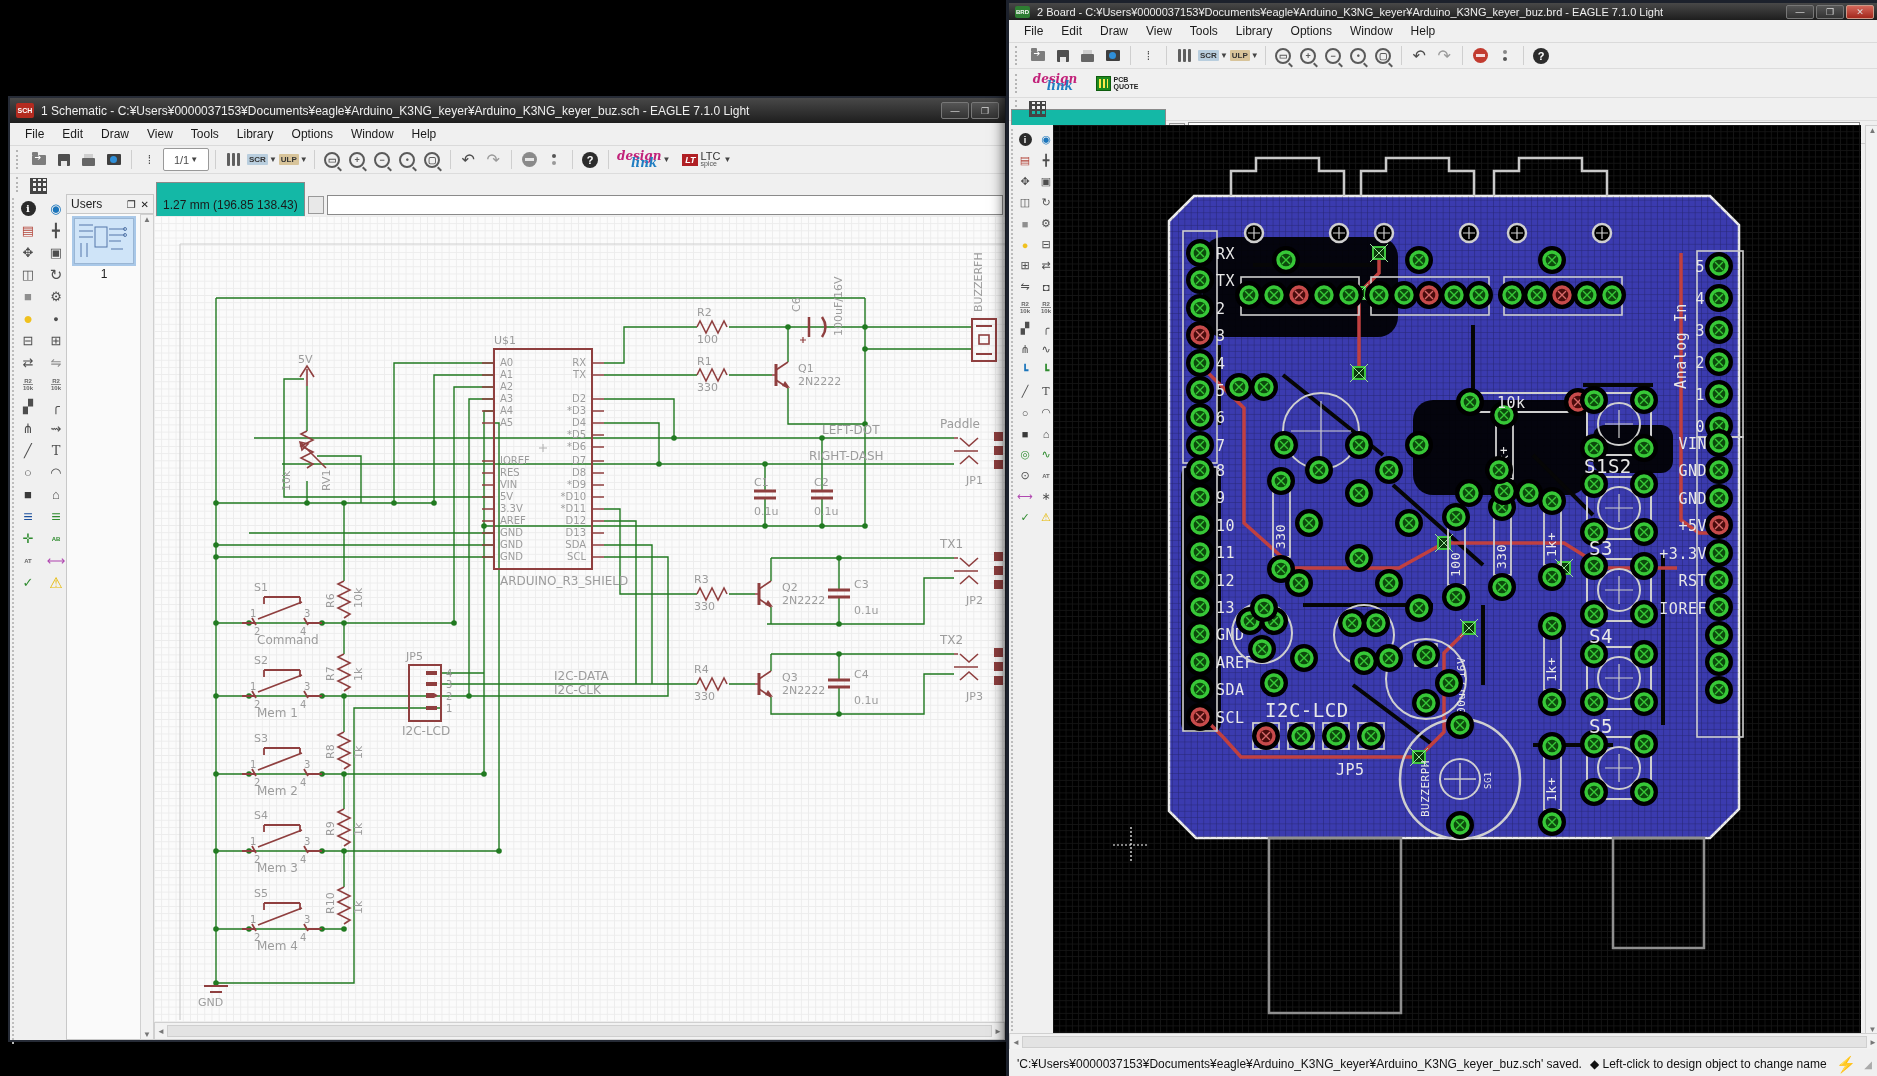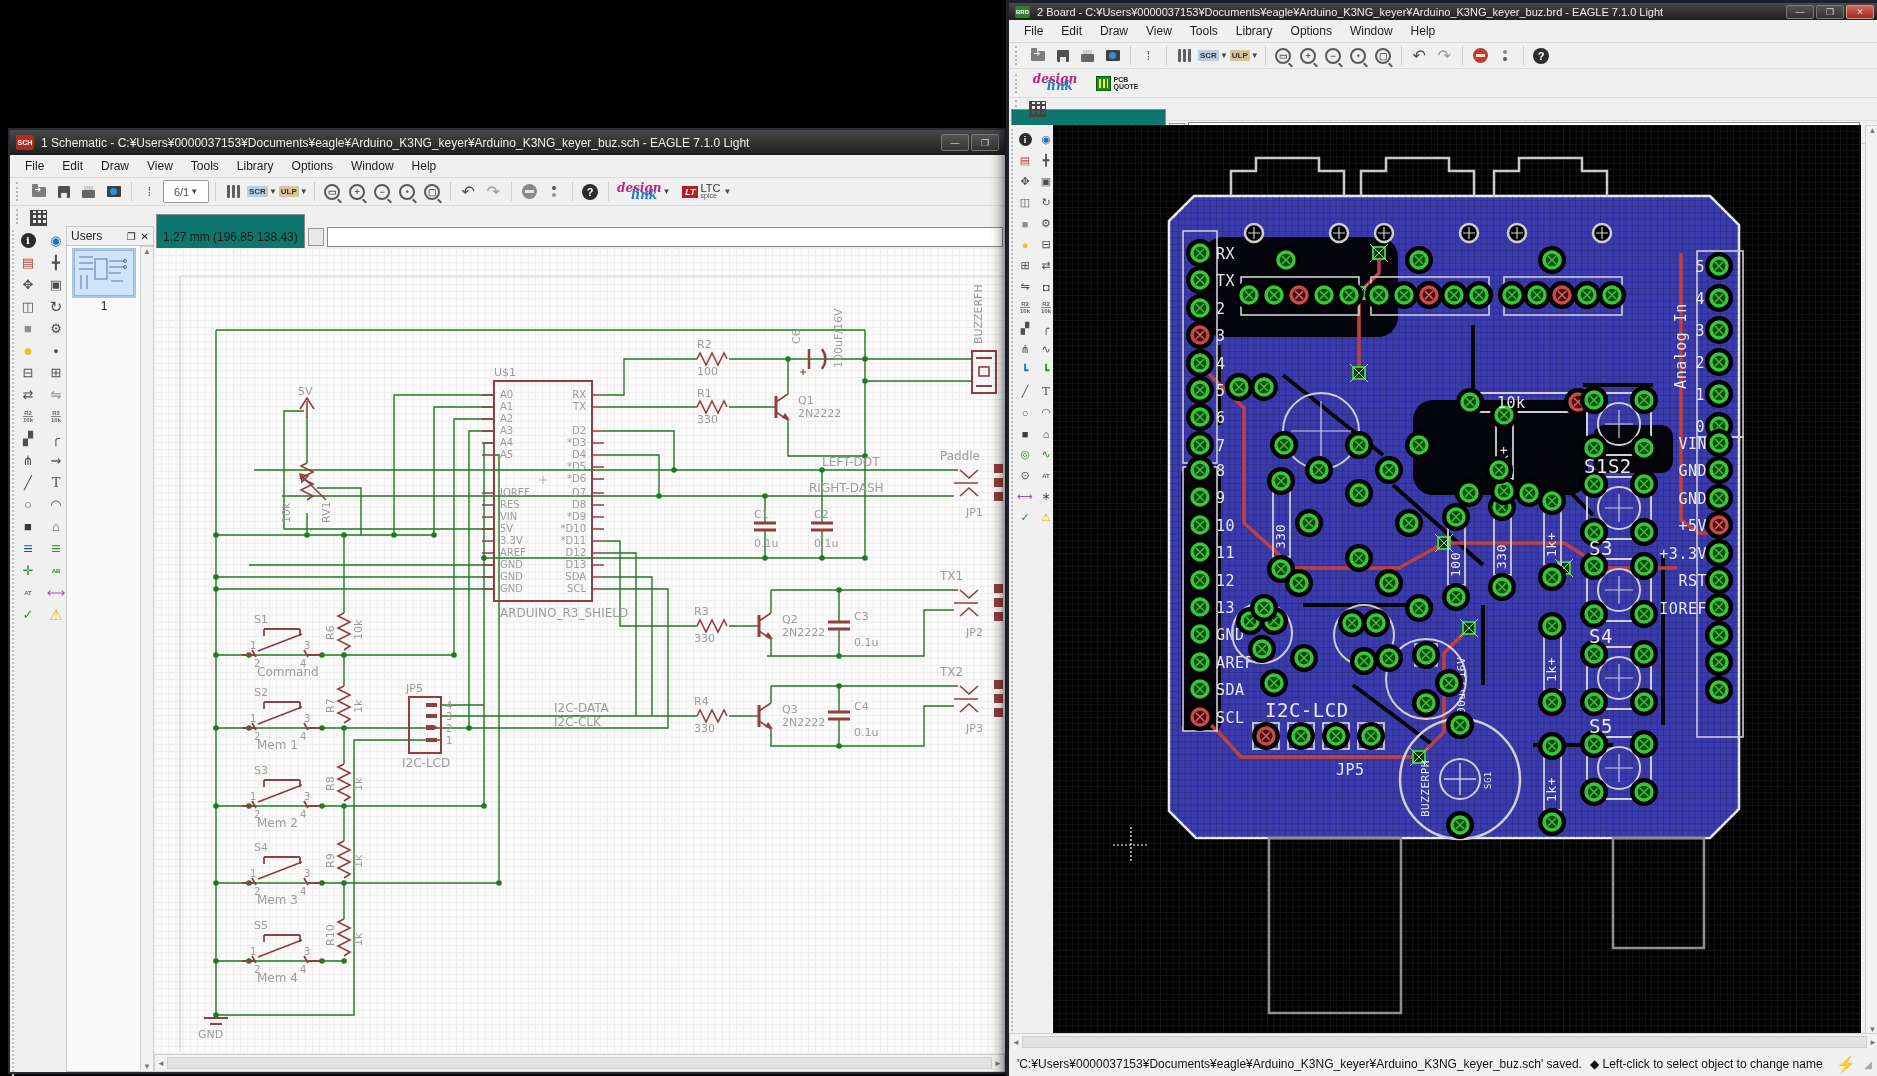--- a/index.html
+++ b/index.html
@@ -55,21 +55,21 @@
   .gridic{width:15px;height:14px;background:
     repeating-linear-gradient(0deg,#444 0 2px,transparent 2px 5px),
     repeating-linear-gradient(90deg,#444 0 2px,transparent 2px 5px);border:1px solid #444}
   .palette{display:grid;grid-template-columns:23px 23px;gap:3px 5px;padding:5px 3px 5px 7px;align-content:start;
     background:#f0f0f0;position:relative}
   .palette:before{content:"";position:absolute;left:2px;top:4px;bottom:auto;height:100%;border-left:2px dotted #bdbdbd}
   .pic{width:22px;height:19px;display:flex;align-items:center;justify-content:center;font-size:13px;color:#4e4e4e}
   .pic.sm{font-size:11px}
   .micro{font-size:6px;line-height:6px;color:#666;text-align:center;font-weight:bold}
   .micro b{display:block;border-top:1px solid #888}
-  .coordbox{background:#0f766e;border:1px solid #8a8a8a;font-size:12px;color:#1a1a1a;padding:15px 6px;white-space:nowrap}
+  .coordbox{background:#14b8a6;border:1px solid #8a8a8a;font-size:12px;color:#1a1a1a;padding:15px 6px;white-space:nowrap}
   .cmdline{background:#fff;border:1px solid #8a8a8a;flex:1;height:18px;display:flex;align-items:center;padding:0 4px}
   .caret{width:1px;height:12px;background:#000}
   .sheetshdr{display:flex;align-items:center;font-size:12px;color:#222;padding:2px 4px;border:1px solid #c8c8c8;background:#f0f0f0}
   .thumb{width:58px;height:44px;background:#cfe4f8;border:1px solid #9ab6d4;margin:4px auto 0}
   .scroll-v{background:#f2f2f2;border:1px solid #d0d0d0;display:flex;flex-direction:column;justify-content:space-between;
     align-items:center;font-size:8px;color:#777}
   .scroll-h{background:#f2f2f2;border:1px solid #d0d0d0;display:flex;justify-content:space-between;align-items:center;
     font-size:8px;color:#777;padding:0 2px}
   .statusbar{display:flex;align-items:center;font-size:12px;color:#111;padding:3px 8px;background:#f0f0f0;gap:8px}
   .bolt{color:#6fae2f;font-size:16px;margin-left:auto}
@@ -81,21 +81,21 @@
     background-size:6.3px 6.3px;overflow:hidden}
   svg{display:block}
   #schsvg text{font-family:"DejaVu Sans",sans-serif;fill:#9c9c9c;font-size:10px}
   #schsvg .t11{font-size:11px}#schsvg .t12{font-size:12px}#schsvg .t9{font-size:9px;fill:#8f8f8f}
   #brdsvg text{font-family:"DejaVu Sans Mono",monospace;fill:#e8e8e8;font-size:15px;letter-spacing:.5px}
   #brdsvg .b13{font-size:13px}#brdsvg .b11{font-size:11px}#brdsvg .b19{font-size:19px}#brdsvg .b9{font-size:9px}
 </style>
 </head>
 <body>
 
-<div class="win frame" style="left:8px;top:128px;width:995px;height:942px;z-index:1">
+<div class="win frame" style="left:8px;top:96px;width:995px;height:942px;z-index:1">
   <div class="tbar">
     <span class="appicon" style="background:#b32b20">SCH</span>
     <span>1 Schematic - C:¥Users¥0000037153¥Documents¥eagle¥Arduino_K3NG_keyer¥Arduino_K3NG_keyer_buz.sch - EAGLE 7.1.0 Light</span>
     <span class="wbtns">
       <span class="wbtn">—</span>
       <span class="wbtn">❐</span>
     </span>
   </div>
   <div class="menubar">
     <span>File</span>
@@ -118,21 +118,21 @@
       </span>
     <span class="tbtn">
         <span class="ic-print"></span>
       </span>
     <span class="tbtn">
         <span class="ic-image"></span>
       </span>
     <span class="sep"></span>
     <span class="tbtn" style="font-size:12px">⁞</span>
     <span class="tbtn" style="min-width:44px;border:1px solid #999;background:#fff;font-size:11px">
-      <span>6/1</span>
+      <span>1/1</span>
         <span class="dd">▼</span>
       </span>
     <span class="sep"></span>
     <span class="tbtn">
         <span class="bars">
           <i></i>
           <i></i>
           <i></i>
         </span>
       </span>
@@ -1250,17 +1250,17 @@
   </div>
 
   <div class="scroll-h" style="position:absolute;left:0;right:0;top:1030px;height:16px">
     <span>◄</span>
     <span style="flex:1;height:10px;background:#e3e3e3;border:1px solid #cfcfcf;margin:0 2px"></span>
     <span>►</span>
   </div>
 
   <div class="statusbar" style="position:absolute;left:0;right:0;bottom:0;height:24px">
     <span>'C:¥Users¥0000037153¥Documents¥eagle¥Arduino_K3NG_keyer¥Arduino_K3NG_keyer_buz.sch' saved.</span>
-    <span>◆ Left-click to select object to change name</span>
+    <span>◆ Left-click to design object to change name</span>
     <span class="bolt">⚡</span>
     <span style="color:#aaa;font-size:10px">◢</span>
   </div>
 </div>
 
 </body></html>

